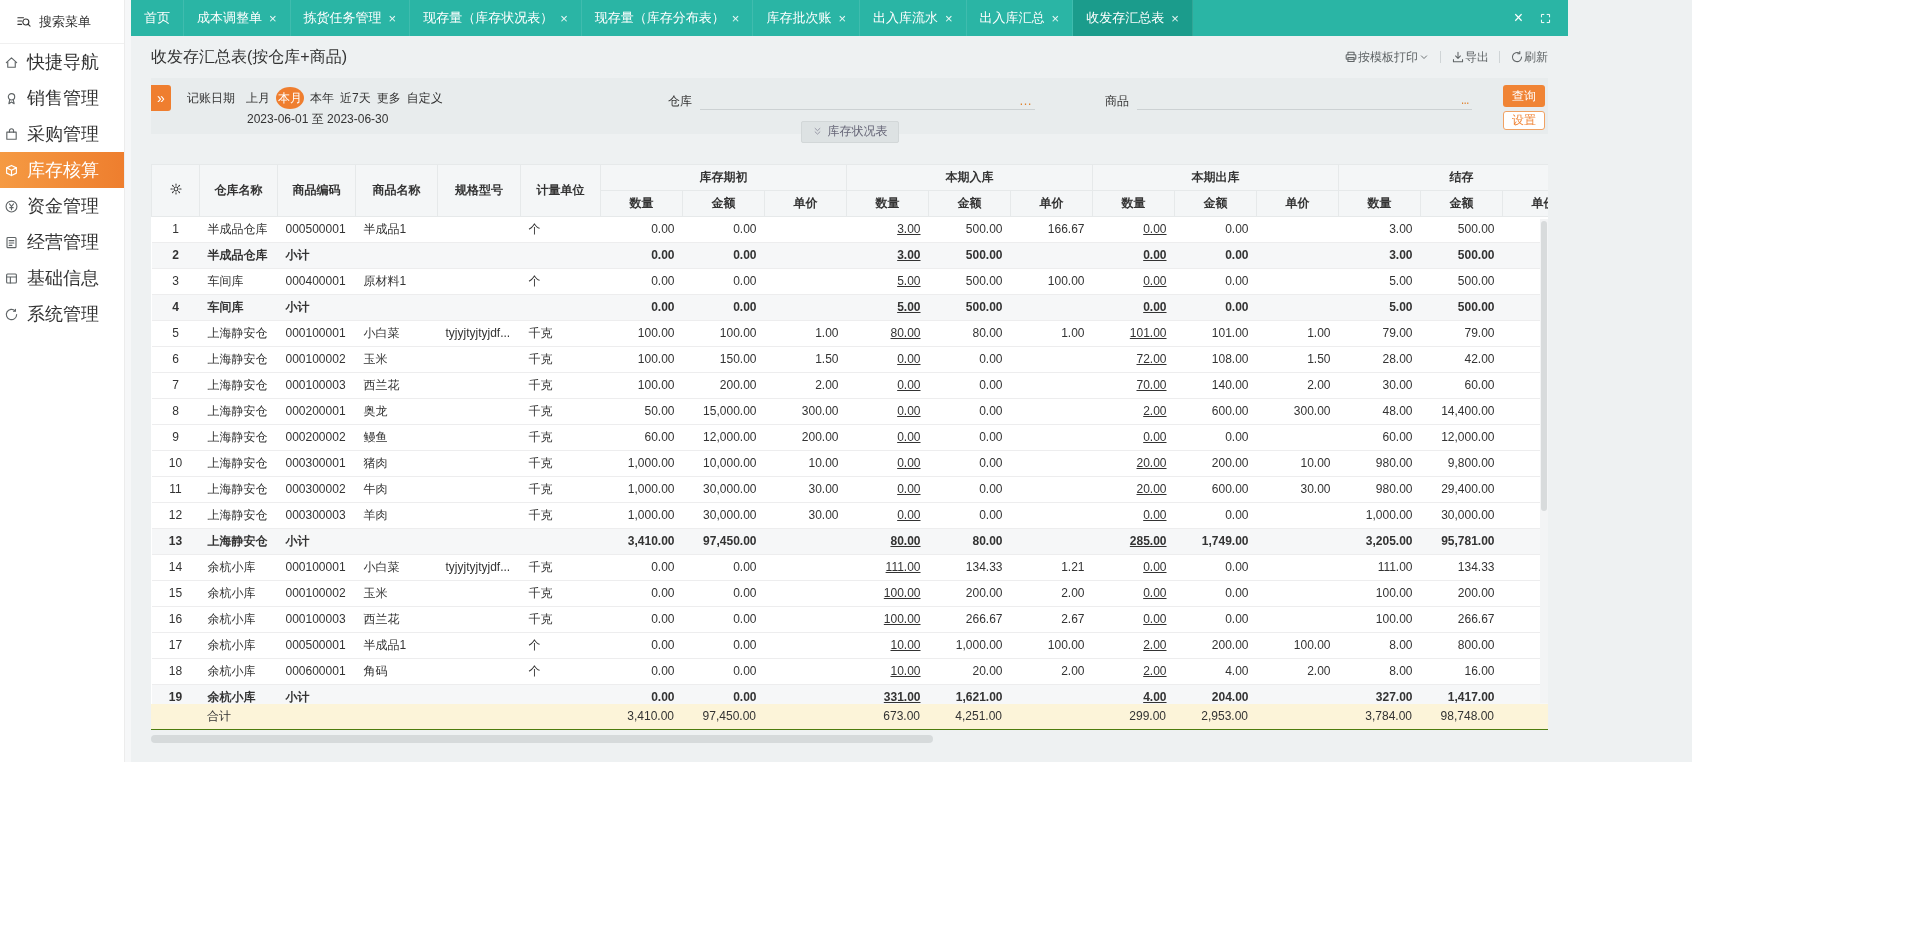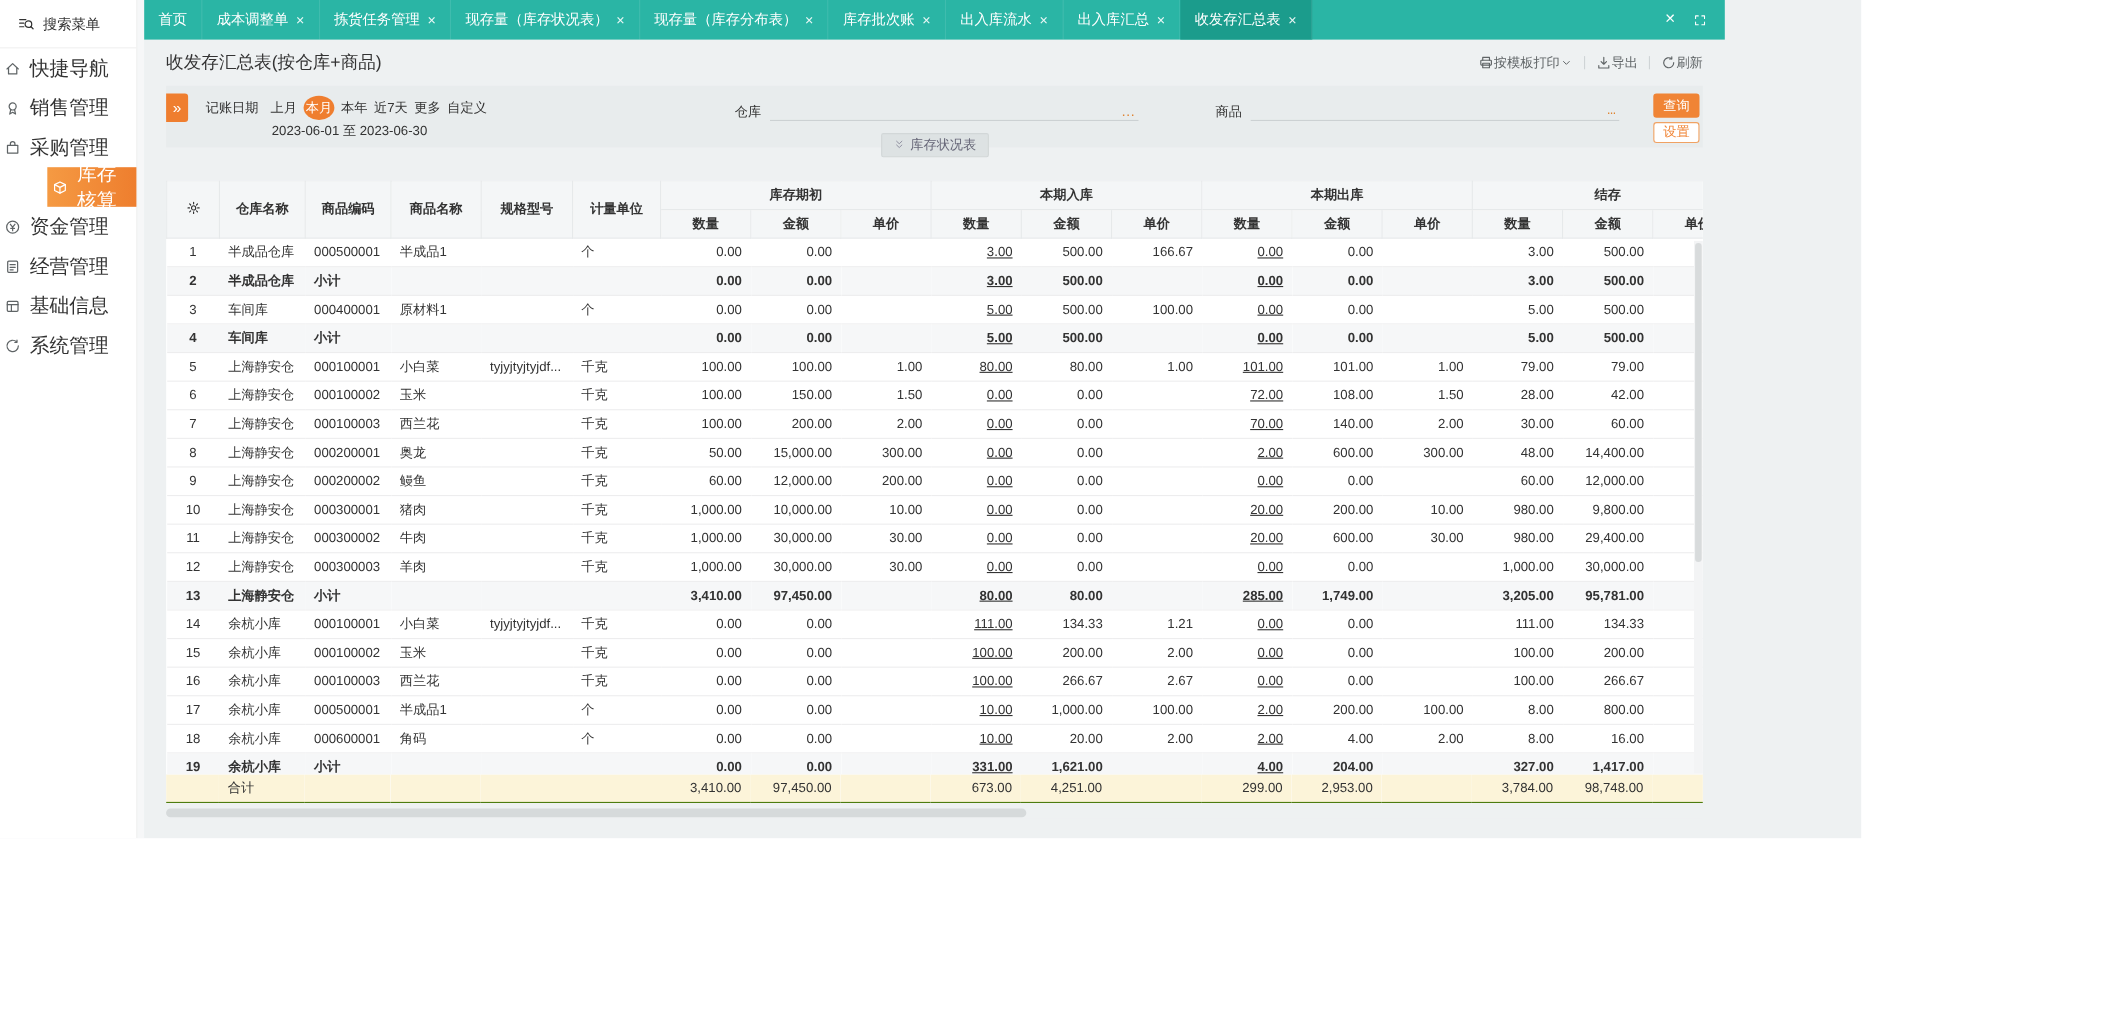--- a/index.html
+++ b/index.html
@@ -5,21 +5,21 @@
   * { box-sizing: border-box; margin: 0; padding: 0; }
   html,body { width:1920px; height:930px; background:#fff; font-family:"Liberation Sans","DejaVu Sans",sans-serif; }
   .app { position:absolute; left:0; top:0; width:1692px; height:762px; background:#eef1f2; overflow:hidden; }
 
   
   .sidebar { position:absolute; left:0; top:0; width:125px; height:100%; background:#fff; z-index:4; border-right:1px solid #ececec; }
   .side-strip { position:absolute; left:125px; top:0; width:6px; height:100%; background:#f6f7f8; z-index:4; }
   .search-row { height:44px; display:flex; align-items:center; gap:8px; padding:0 16px; font-size:13px; color:#333; border-bottom:1px solid #f0f0f0; }
   .nav-item { height:36px; display:flex; align-items:center; gap:8px; padding:0 4px; font-size:18px; color:#333; cursor:pointer; }
   .nav-item .ico { color:#5f6466; }
-  .nav-item.active { background:linear-gradient(90deg,#f59a43,#ee7e2e); color:#fff;margin-left:43px; }
+  .nav-item.active { background:linear-gradient(90deg,#f59a43,#ee7e2e); color:#fff; }
   .nav-item.active .ico { color:#fff; }
 
   
   .main { position:absolute; left:131px; top:0; width:1437px; height:100%; }
 
   .tabbar { height:36px; background:#2ab5a5; display:flex; align-items:stretch; color:#fff; }
   .tab { display:flex; align-items:center; gap:7px; padding:0 13px; font-size:13px; cursor:pointer; border-right:1px solid rgba(255,255,255,.10); white-space:nowrap; }
   .tab.active { background:#1b9c8c; }
   .tab-x { font-size:13px; opacity:.9; line-height:1; }
   .tabbar-right { margin-left:auto; display:flex; align-items:center; gap:16px; padding:0 16px; }

